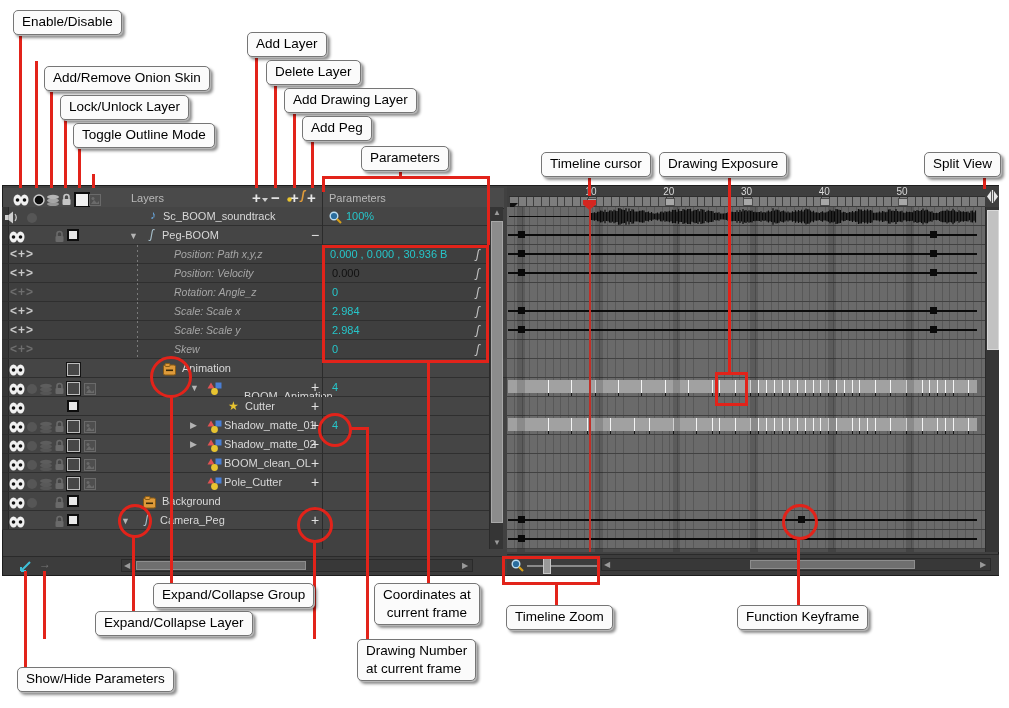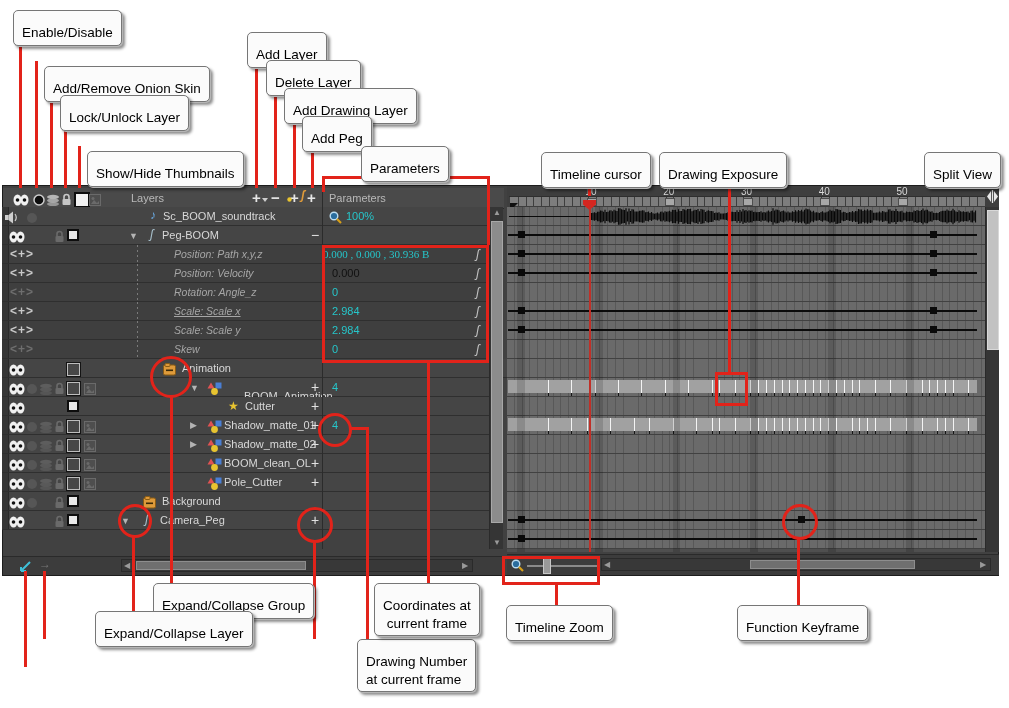--- a/index.html
+++ b/index.html
@@ -23,21 +23,21 @@
   .chk{position:absolute;top:3px;width:12px;height:12px;box-sizing:border-box;border:2px solid #0d0d0d;}
   .chk.on{background:#e8e8e8;}
   .trow{position:absolute;left:507px;width:478px;height:19px;box-sizing:border-box;border-bottom:1px solid #414141;
         background:repeating-linear-gradient(90deg,#6a6a6a 0 6.8px,#585858 6.8px 7.78px);}
   .ebar{position:absolute;left:1px;top:2px;height:13px;background:#a1a1a1;}
   .esep{position:absolute;top:0;width:1px;height:13px;background:#f4f4f4;}
   .etick{position:absolute;width:1px;height:3px;background:#151515;}
   .shade{position:absolute;background:rgba(0,0,0,0.14);}
   
   .lbl{position:absolute;z-index:40;background:#fbfbfb;border:1px solid #767676;border-radius:5px;
-       box-shadow:1px 1px 0 #b5b5b5,3px 3px 3px rgba(0,0,0,.45);padding:13px 8px 3px 8px;font-size:13.5px;
+       box-shadow:1px 1px 0 #b5b5b5,3px 3px 3px rgba(0,0,0,.45);padding:2px 8px 3px 8px;font-size:13.5px;
        color:#000;white-space:pre-line;line-height:1.3;}
   .ln{position:absolute;z-index:30;background:#e2231a;}
   .circ{position:absolute;z-index:30;border:3px solid #e2231a;border-radius:50%;}
   .rect{position:absolute;z-index:30;border:3px solid #e2231a;}
   .sb{background:#383838;border:1px solid #2a2a2a;box-sizing:border-box;}
   .sbthumb{background:#6f6f6f;border:1px solid #8d8d8d;box-sizing:border-box;}
   .arrow{color:#9a9a9a;font-size:8px;line-height:10px;}
   .rulernum{position:absolute;top:186px;width:26px;text-align:center;font-size:10px;color:#d9d9d9;z-index:6;}
 </style>
 </head>
@@ -117,21 +117,21 @@
       <div style="position: absolute; left: 127px; top: 5px; color: rgb(180, 180, 180); font-size: 9px;">▼</div>
       <div style="position: absolute; left: 148px; top: 1px; color: rgb(168, 192, 204); font-size: 12px; font-style: italic;">ʃ</div>
       <div class="lname" style="position: absolute; left: 160px; top: 3px;">Peg-BOOM</div>
       <div class="ftog" style="position: absolute; left: 309px; top: 1px;">−</div>
     </div>
     <div class="lrow func" style="position: absolute; left: 2px; top: 245px; width: 501px; height: 19px;">
       <div class="grip" style="position: absolute;"></div>
       <div class="widget" style="position: absolute; left: 8px; top: 2px;">&lt;+&gt;</div>
       <div style="position: absolute; left: 135px; top: 0px; width: 1px; height: 19px; background: repeating-linear-gradient(rgb(122, 122, 122) 0px, rgb(122, 122, 122) 2px, transparent 2px, transparent 5px);"></div>
       <div class="lname it" style="position: absolute; left: 172px; top: 3px;">Position: Path x,y,z</div>
-      <div class="pval" style="position: absolute; left: 321px; top: 3px; font-family: Liberation Serif, serif;">0.000 , 0.000 , 30.936 B</div>
+      <div class="pval" style="position: absolute; left: 328px; top: 3px;">0.000 , 0.000 , 30.936 B</div>
       <div class="pfunc" style="position: absolute; left: 474px; top: 2px;">ʃ</div>
     </div>
     <div class="lrow func" style="position: absolute; left: 2px; top: 264px; width: 501px; height: 19px;">
       <div class="grip" style="position: absolute;"></div>
       <div class="widget" style="position: absolute; left: 8px; top: 2px;">&lt;+&gt;</div>
       <div style="position: absolute; left: 135px; top: 0px; width: 1px; height: 19px; background: repeating-linear-gradient(rgb(122, 122, 122) 0px, rgb(122, 122, 122) 2px, transparent 2px, transparent 5px);"></div>
       <div class="lname it" style="position: absolute; left: 172px; top: 3px;">Position: Velocity</div>
       <div class="pval dark" style="position: absolute; left: 330px; top: 3px;">0.000</div>
       <div class="pfunc" style="position: absolute; left: 474px; top: 2px;">ʃ</div>
     </div>
@@ -140,21 +140,21 @@
       <div class="widget dim" style="position: absolute; left: 8px; top: 2px;">&lt;+&gt;</div>
       <div style="position: absolute; left: 135px; top: 0px; width: 1px; height: 19px; background: repeating-linear-gradient(rgb(122, 122, 122) 0px, rgb(122, 122, 122) 2px, transparent 2px, transparent 5px);"></div>
       <div class="lname it" style="position: absolute; left: 172px; top: 3px;">Rotation: Angle_z</div>
       <div class="pval" style="position: absolute; left: 330px; top: 3px;">0</div>
       <div class="pfunc" style="position: absolute; left: 474px; top: 2px;">ʃ</div>
     </div>
     <div class="lrow func" style="position: absolute; left: 2px; top: 302px; width: 501px; height: 19px;">
       <div class="grip" style="position: absolute;"></div>
       <div class="widget" style="position: absolute; left: 8px; top: 2px;">&lt;+&gt;</div>
       <div style="position: absolute; left: 135px; top: 0px; width: 1px; height: 19px; background: repeating-linear-gradient(rgb(122, 122, 122) 0px, rgb(122, 122, 122) 2px, transparent 2px, transparent 5px);"></div>
-      <div class="lname it" style="position: absolute; left: 172px; top: 3px; text-decoration: underline;">Scale: Scale x</div>
+      <div class="lname it" style="position: absolute; left: 172px; top: 3px;">Scale: Scale x</div>
       <div class="pval" style="position: absolute; left: 330px; top: 3px;">2.984</div>
       <div class="pfunc" style="position: absolute; left: 474px; top: 2px;">ʃ</div>
     </div>
     <div class="lrow func" style="position: absolute; left: 2px; top: 321px; width: 501px; height: 19px;">
       <div class="grip" style="position: absolute;"></div>
       <div class="widget" style="position: absolute; left: 8px; top: 2px;">&lt;+&gt;</div>
       <div style="position: absolute; left: 135px; top: 0px; width: 1px; height: 19px; background: repeating-linear-gradient(rgb(122, 122, 122) 0px, rgb(122, 122, 122) 2px, transparent 2px, transparent 5px);"></div>
       <div class="lname it" style="position: absolute; left: 172px; top: 3px;">Scale: Scale y</div>
       <div class="pval" style="position: absolute; left: 330px; top: 3px;">2.984</div>
       <div class="pfunc" style="position: absolute; left: 474px; top: 2px;">ʃ</div>
@@ -699,30 +699,31 @@
     <div class="circ" style="position: absolute; left: 318px; top: 413px; width: 28px; height: 28px;"></div>
     <div class="circ" style="position: absolute; left: 118px; top: 504px; width: 28px; height: 28px;"></div>
     <div class="circ" style="position: absolute; left: 297px; top: 507px; width: 30px; height: 30px;"></div>
     <div class="circ" style="position: absolute; left: 782px; top: 504px; width: 30px; height: 30px;"></div>
     <div class="rect" style="position: absolute; left: 322px; top: 245px; width: 161px; height: 112px;"></div>
     <div class="rect" style="position: absolute; left: 715px; top: 372px; width: 27px; height: 28px;"></div>
     <div class="rect" style="position: absolute; left: 502px; top: 556px; width: 92px; height: 23px;"></div>
     <div class="lbl" style="position: absolute; left: 13px; top: 10px;">Enable/Disable</div>
     <div class="lbl" style="position: absolute; left: 44px; top: 66px;">Add/Remove Onion Skin</div>
     <div class="lbl" style="position: absolute; left: 60px; top: 95px;">Lock/Unlock Layer</div>
-    <div class="lbl" style="position: absolute; left: 87px; top: 151px;">Show/Hide Thumbnails</div>
+    <div class="lbl" style="position: absolute; left: 73px; top: 123px;">Toggle Outline Mode</div>
     <div class="lbl" style="position: absolute; left: 247px; top: 32px;">Add Layer</div>
     <div class="lbl" style="position: absolute; left: 266px; top: 60px;">Delete Layer</div>
     <div class="lbl" style="position: absolute; left: 284px; top: 88px;">Add Drawing Layer</div>
     <div class="lbl" style="position: absolute; left: 302px; top: 116px;">Add Peg</div>
     <div class="lbl" style="position: absolute; left: 361px; top: 146px;">Parameters</div>
     <div class="lbl" style="position: absolute; left: 541px; top: 152px;">Timeline cursor</div>
     <div class="lbl" style="position: absolute; left: 659px; top: 152px;">Drawing Exposure</div>
     <div class="lbl" style="position: absolute; left: 924px; top: 152px;">Split View</div>
     <div class="lbl" style="position: absolute; left: 153px; top: 583px;">Expand/Collapse Group</div>
     <div class="lbl" style="position: absolute; left: 95px; top: 611px;">Expand/Collapse Layer</div>
+    <div class="lbl" style="position: absolute; left: 17px; top: 667px;">Show/Hide Parameters</div>
     <div class="lbl" style="position: absolute; left: 357px; top: 639px;">Drawing Number
 at current frame</div>
     <div class="lbl" style="position: absolute; left: 374px; top: 583px; text-align: center;">Coordinates at
 current frame</div>
     <div class="lbl" style="position: absolute; left: 506px; top: 605px;">Timeline Zoom</div>
     <div class="lbl" style="position: absolute; left: 737px; top: 605px;">Function Keyframe</div>
   </div>
 
 </body></html>

